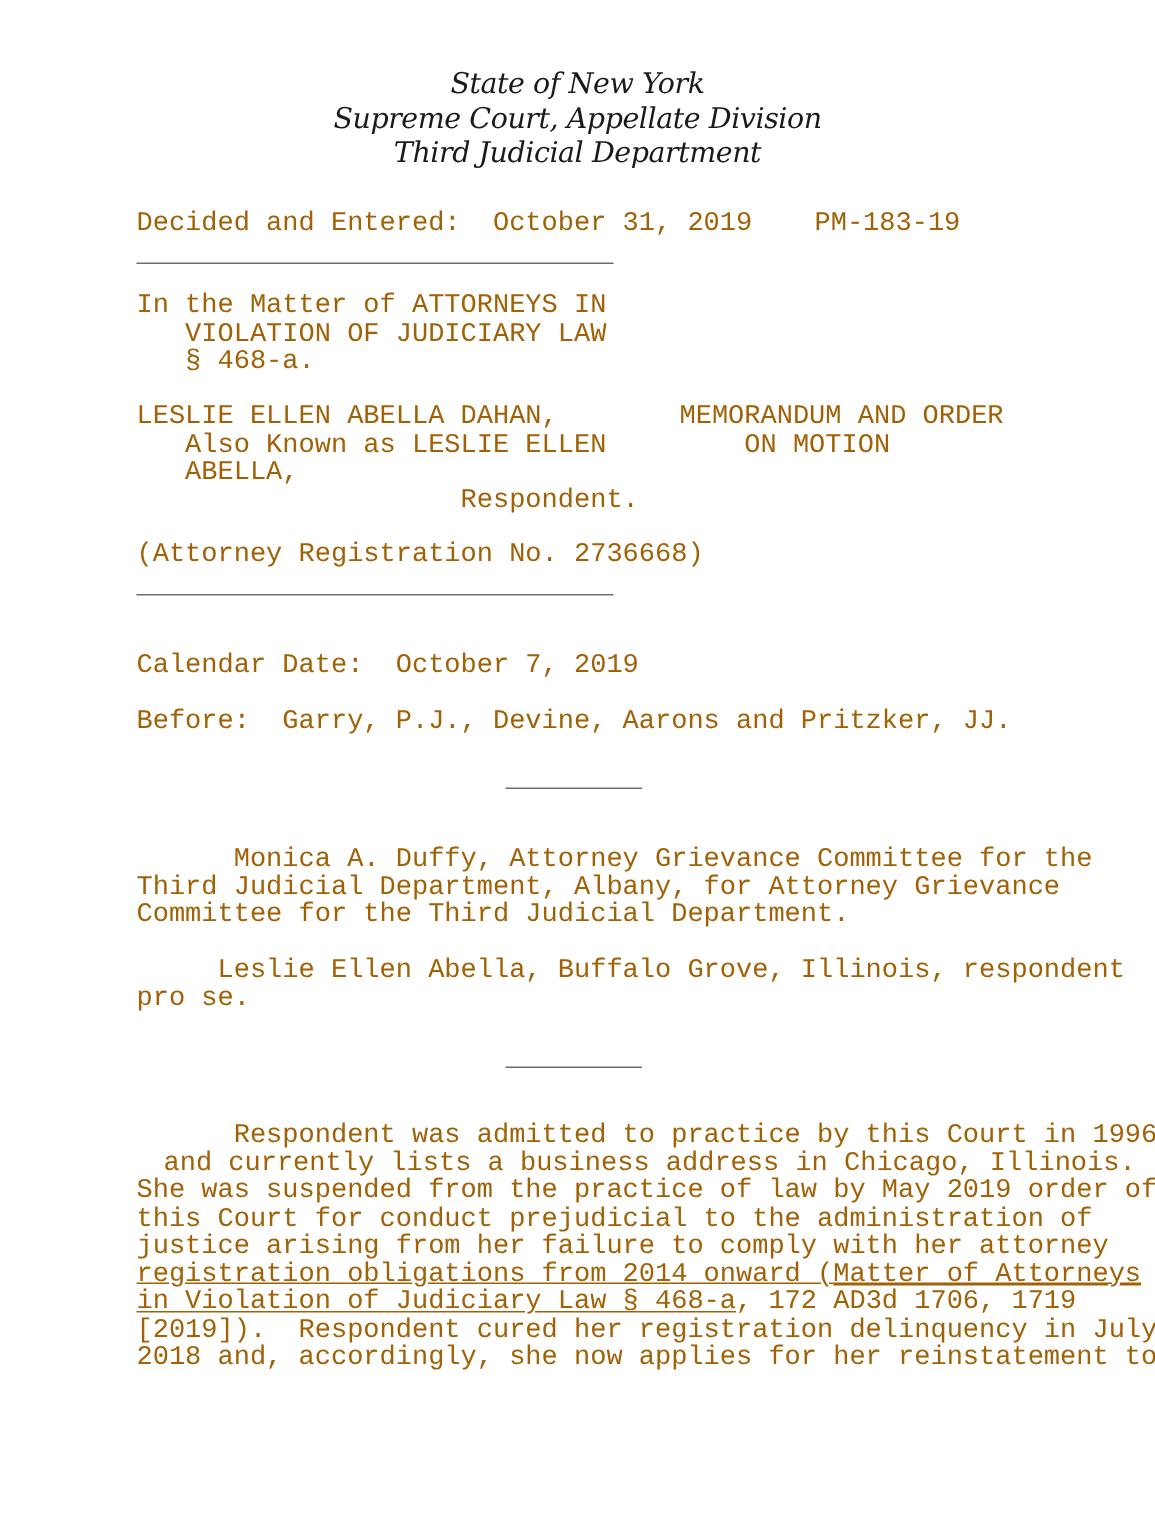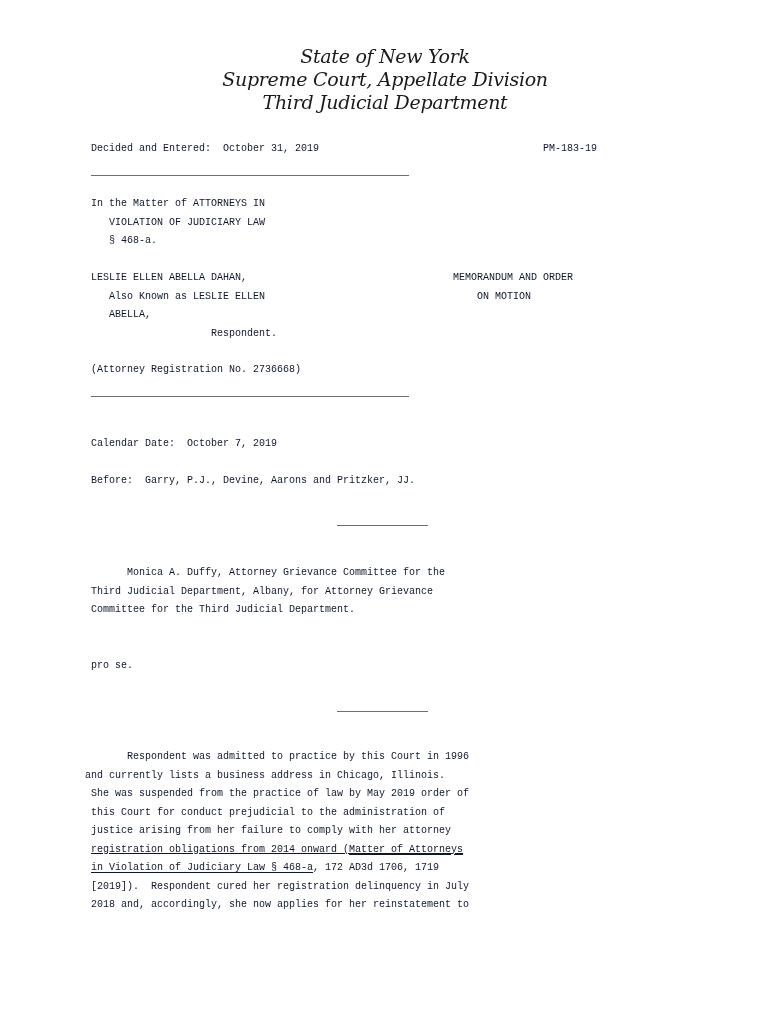--- a/index.html
+++ b/index.html
@@ -1,21 +1,21 @@
 <!DOCTYPE html>
 <html><head>
 <meta charset="utf-8">
 <style>
   html, body { margin: 0; padding: 0; background: #ffffff; }
   body { width: 770px; height: 1024px; position: relative; overflow: hidden; color: #1a1a1a; }
   .page { position: absolute; left: 0; top: 0; width: 770px; height: 1024px; background: #ffffff; }
   .court-head { position: absolute; left: 0; width: 770px; text-align: center;
     font-family: "DejaVu Serif", serif; font-style: italic; font-size: 19px; line-height: 23px; color: #1a1a1a; letter-spacing: -0.3px; }
-  .mono { position: absolute; font-family: "Liberation Mono", monospace; font-size: 10px;
-    line-height: 18.5px; white-space: pre; color: #0f172a; }
+  .mono { position: absolute; font-family: "Liberation Mono", monospace; font-size: 18px;
+    line-height: 18.5px; white-space: pre; color: #a16207; }
   .rule { position: absolute; height: 1px; border-top: 1.2px solid #6e6e6e; }
   .u { text-decoration: underline; text-underline-offset: 2px; }
 </style>
 </head>
 <body>
 
 <div class="page">
 
   <div class="court-head" style="top:45px;">State of New York</div>
   <div class="court-head" style="top:68px;text-align:center;">Supreme Court, Appellate Division</div>
@@ -44,26 +44,27 @@
 
   <div class="mono" style="left:91px; top:435px;">Calendar Date:  October 7, 2019</div>
   <div class="mono" style="left:91px; top:472px;">Before:  Garry, P.J., Devine, Aarons and Pritzker, JJ.</div>
 
   <div class="rule" style="left:337px; top:525px; width:91px;"></div>
 
   <div class="mono" style="left:91px; top:564px;">      Monica A. Duffy, Attorney Grievance Committee for the</div>
   <div class="mono" style="left:91px; top:582.5px;">Third Judicial Department, Albany, for Attorney Grievance</div>
   <div class="mono" style="left:91px; top:601px;">Committee for the Third Judicial Department.</div>
 
+  <div class="mono" style="left:91px; top:638px;">     Leslie Ellen Abella, Buffalo Grove, Illinois, respondent</div>
   <div class="mono" style="left:91px; top:656.5px;">pro se.</div>
 
   <div class="rule" style="left:337px; top:711px; width:91px;"></div>
 
   <div class="mono" style="left:91px; top:748px;">      Respondent was admitted to practice by this Court in 1996</div>
-  <div class="mono" style="left:85px; top:766.5px;">and currently lists a business address in Chicago, Illinois.</div>
+  <div class="mono" style="left:109px; top:766.5px;">and currently lists a business address in Chicago, Illinois.</div>
   <div class="mono" style="left:91px; top:785px;">She was suspended from the practice of law by May 2019 order of</div>
   <div class="mono" style="left:91px; top:803.5px;">this Court for conduct prejudicial to the administration of</div>
   <div class="mono" style="left:91px; top:822px;">justice arising from her failure to comply with her attorney</div>
   <div class="mono" style="left:91px; top:840.5px;text-decoration:underline;"><span>registration obligations from 2014 onward (</span><span class="u">Matter of Attorneys</span></div>
   <div class="mono" style="left:91px; top:859px;"><span class="u">in Violation of Judiciary Law § 468-a</span><span>, 172 AD3d 1706, 1719</span></div>
   <div class="mono" style="left:91px; top:877.5px;">[2019]).  Respondent cured her registration delinquency in July</div>
   <div class="mono" style="left:91px; top:896px;">2018 and, accordingly, she now applies for her reinstatement to</div>
 
 </div>
 

